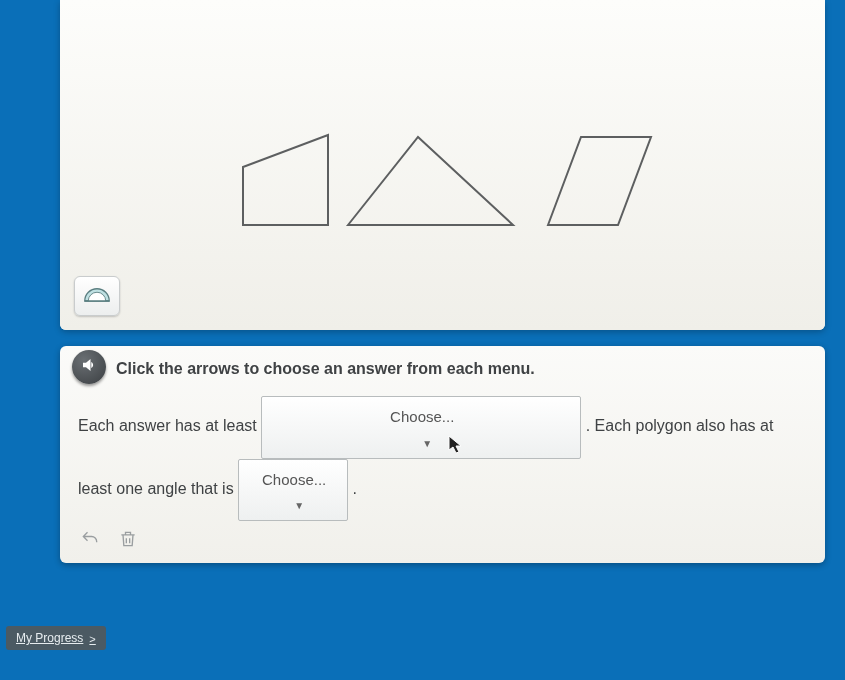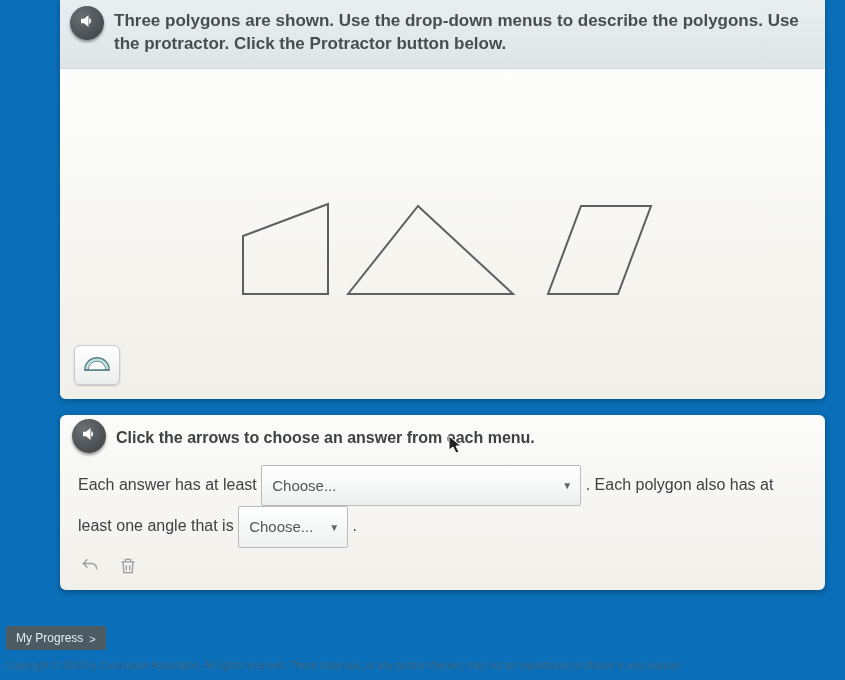--- a/index.html
+++ b/index.html
@@ -111,20 +111,21 @@
     justify-content: space-between;
     border: 1px solid #b8bcbd;
     background: linear-gradient(#ffffff, #eef0f0);
     color: #555;
     font-size: 15px;
     padding: 4px 8px 4px 10px;
     min-width: 110px;
     vertical-align: middle;
     cursor: pointer;
     border-radius: 2px;
+    flex-direction: column;
   }
   .dd.wide { min-width: 320px; }
   .dd .caret {
     font-size: 10px;
     color: #666;
     margin-left: 10px;
   }
 
   .tool-row {
     display: flex;
@@ -143,20 +144,21 @@
     bottom: 30px;
     background: #4b5a63;
     color: #e6ecef;
     font-size: 12px;
     padding: 5px 10px;
     border-radius: 3px;
     display: flex;
     align-items: flex-end;
     gap: 6px;
     cursor: pointer;
+    text-decoration: underline;
   }
   .progress-btn .chev { font-size: 11px; }
 
   .copyright {
     position: absolute;
     left: 6px; right: 6px;
     bottom: 8px;
     color: #2e5a7a;
     font-size: 10px;
     line-height: 1.2;
@@ -171,30 +173,20 @@
   }
   .cursor-pointer svg { width: 16px; height: 20px; }
 </style>
 </head>
 <body>
 
 <div class="frame">
 
   <div class="question-card">
 
-    <div class="prompt-bar">
-      <div class="audio-badge">
-        <span>
-          <svg viewBox="0 0 24 24">
-              <path d="M4 9v6h4l6 5V4L8 9H4zm13.5 3c0-1.8-1-3.3-2.5-4.1v8.1c1.5-.7 2.5-2.3 2.5-4z"></path>
-            </svg>
-        </span>
-      </div>
-      <div class="prompt-text">Three polygons are shown. Use the drop-down menus to describe the polygons. Use the protractor. Click the Protractor button below.</div>
-    </div>
 
     <div class="canvas-area">
       <svg class="shapes" width="420" height="110" viewBox="0 0 420 110">
         <g stroke="#5d5f60" stroke-width="2" fill="none" stroke-linejoin="miter">
           <polygon points="10,100 10,42 95,10 95,100"></polygon>
           <polygon points="115,100 185,12 280,100"></polygon>
           <polygon points="315,100 348,12 418,12 385,100"></polygon>
         </g>
       </svg>
 
@@ -255,21 +247,20 @@
       </span>
     </div>
 
   </div>
 
   <div class="progress-btn">
     <span>My Progress</span>
     <span class="chev">&gt;</span>
   </div>
 
-  <div class="copyright">Copyright © 2024 by Curriculum Associates. All rights reserved. These materials, or any portion thereof, may not be reproduced or shared in any manner.</div>
 
   <div class="cursor-pointer">
     <svg viewBox="0 0 16 20">
         <path d="M1 1 L1 15 L5 12 L8 18 L11 17 L8 11 L13 11 Z" fill="#222" stroke="#fff" stroke-width="1"></path>
       </svg>
   </div>
 
 </div>
 
 </body></html>

